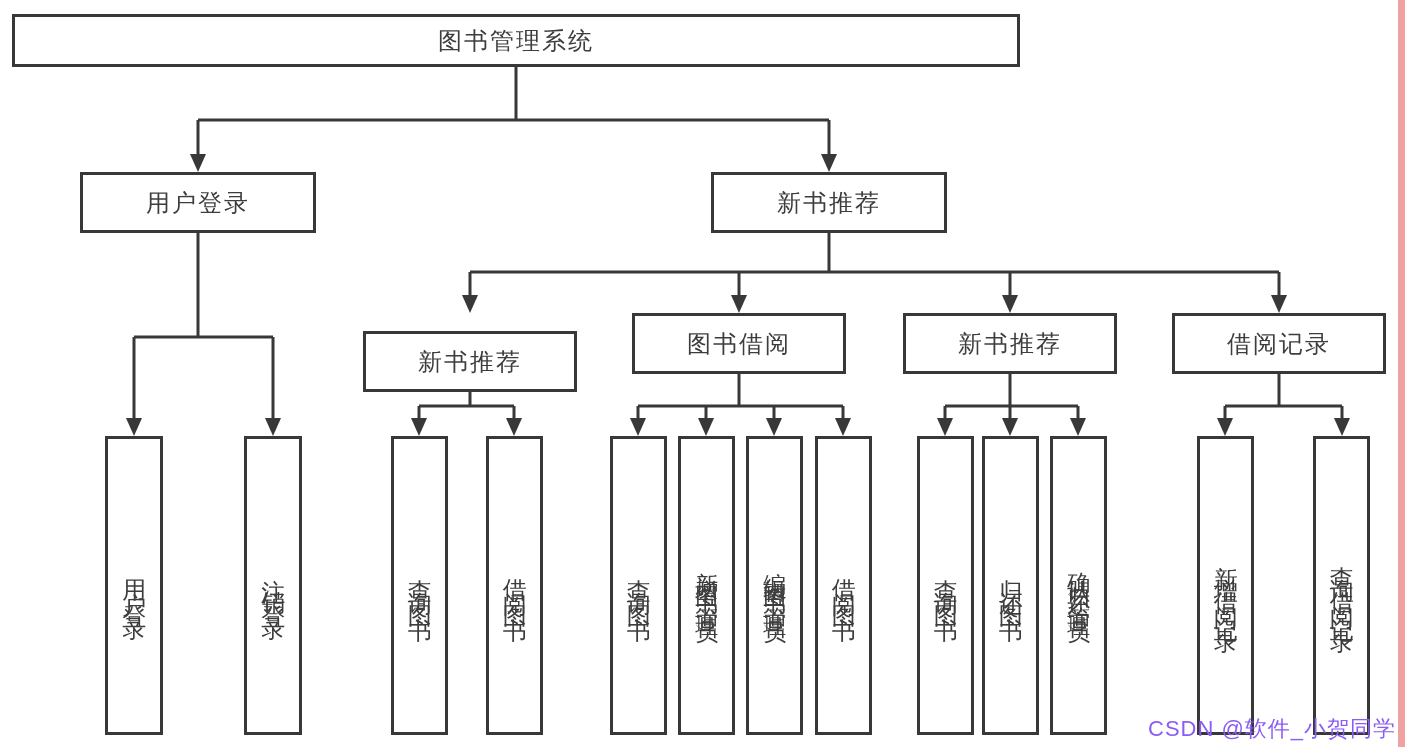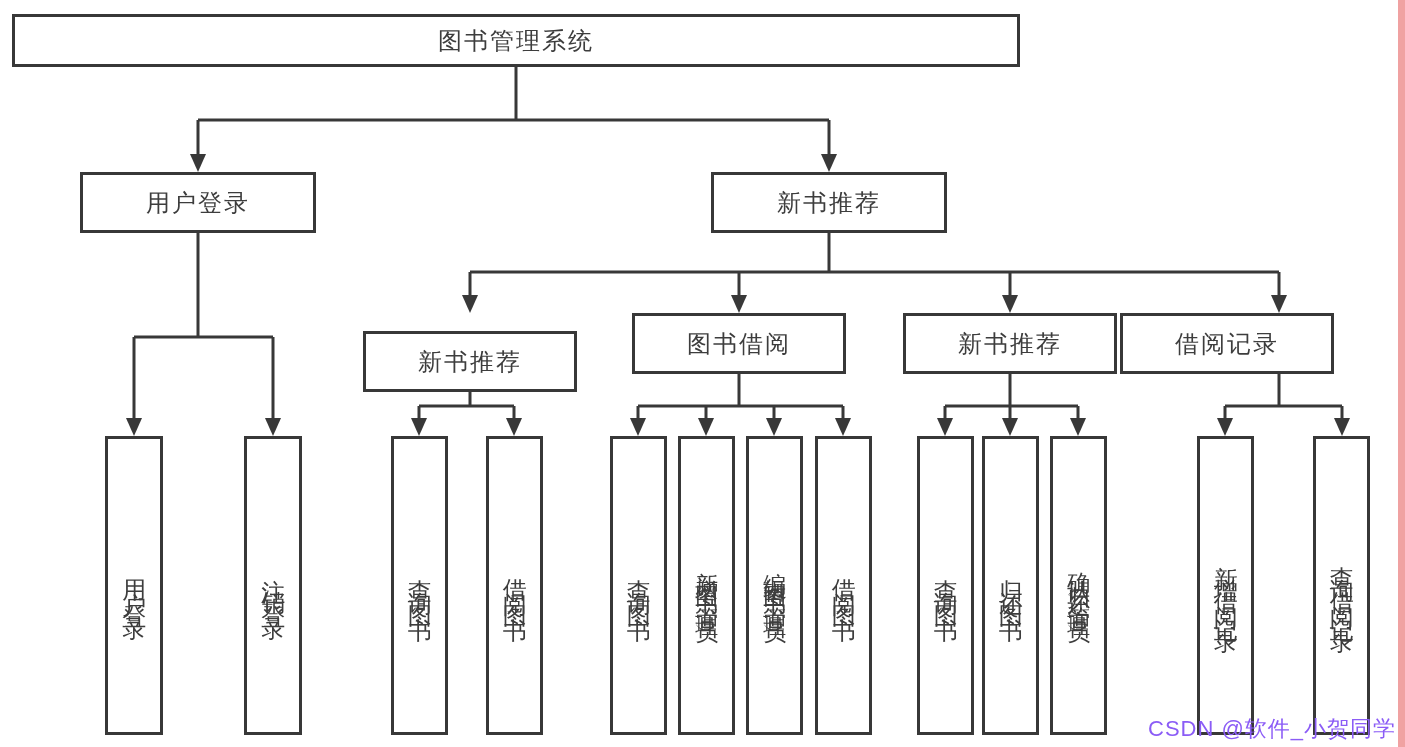--- a/index.html
+++ b/index.html
@@ -102,21 +102,21 @@
 
   <div class="box hbox" style="left:363px; top:331px; width:214px; height:61px;">
     <span>新书推荐</span>
   </div>
   <div class="box hbox" style="left:632px; top:313px; width:214px; height:61px;">
     <span>图书借阅</span>
   </div>
   <div class="box hbox" style="left:903px; top:313px; width:214px; height:61px;">
     <span>新书推荐</span>
   </div>
-  <div class="box hbox" style="left:1120px; top:313px; width:214px; height:61px;">
+  <div class="box hbox" style="left:1172px; top:313px; width:214px; height:61px;">
     <span>借阅记录</span>
   </div>
 
   <div class="box vbox" style="left:105px; top:436px; width:58px; height:299px;">
     <span>用户登录</span>
   </div>
   <div class="box vbox" style="left:244px; top:436px; width:58px; height:299px;">
     <span>注销登录</span>
   </div>
 

